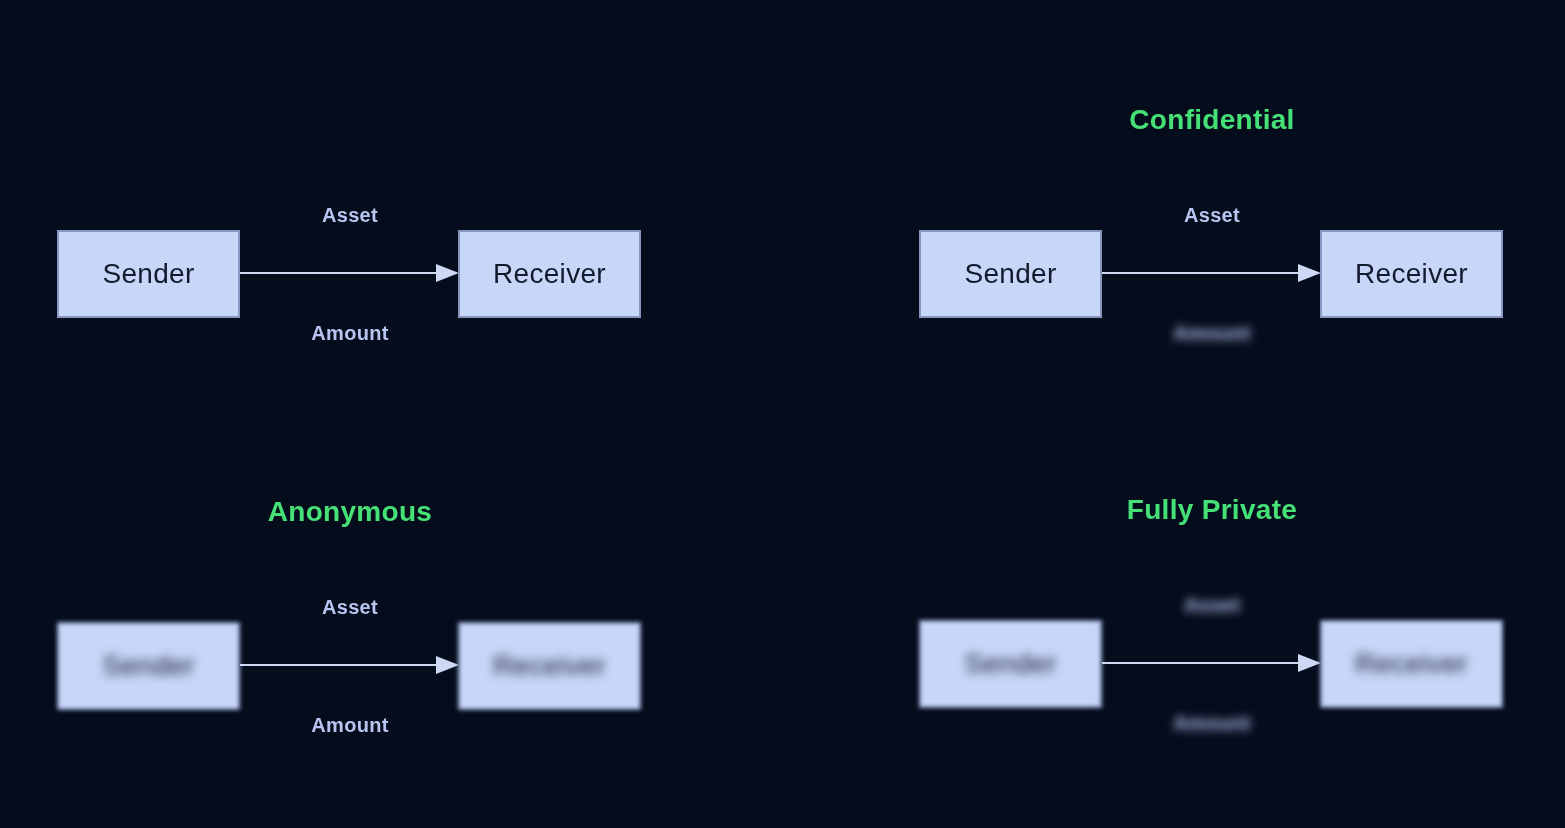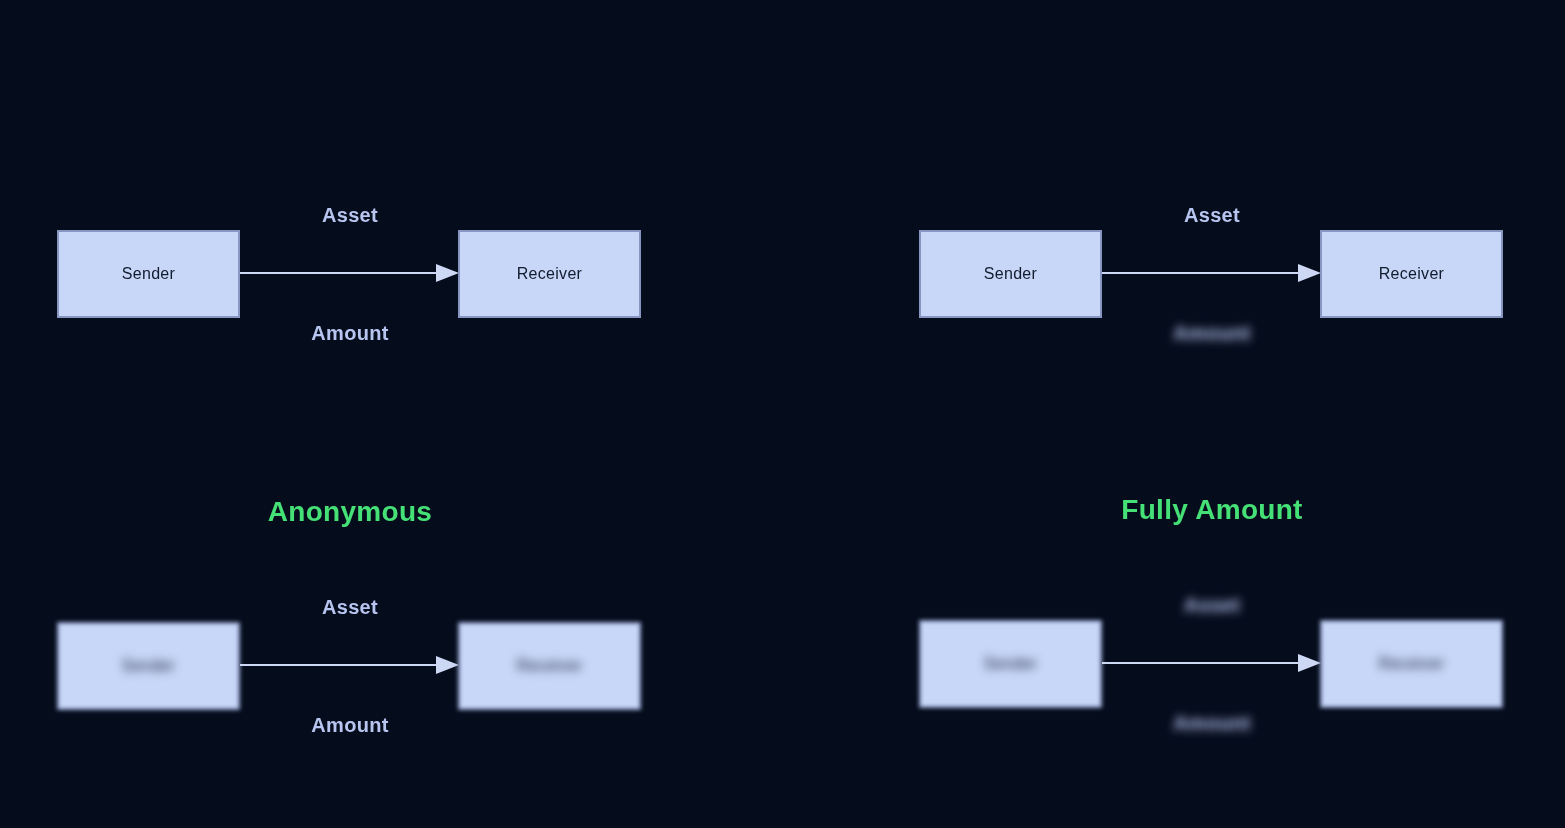--- a/index.html
+++ b/index.html
@@ -36,21 +36,21 @@
   }
   .box{
     position:absolute;top:135px;
     width:183px;height:88px;
     background:var(--box-fill);
     border:2px solid var(--box-border);
     display:flex;align-items:center;justify-content:center;
   }
   .box span{
     color:var(--box-text);
-    font-size:16px;font-weight:500;
+    font-size:28px;font-weight:500;
     letter-spacing:0.3px;
   }
   .box-sender{left:0;}
   .box-receiver{right:2px;}
 
   .flow-label{
     position:absolute;left:183px;width:220px;
     text-align:center;
     color:var(--flow-label);
     font-size:20px;font-weight:700;
@@ -84,20 +84,21 @@
       <line x1="0" y1="12" x2="197" y2="12" stroke="#cdd9f4" stroke-width="2"></line>
       <polygon points="196,3 219,12 196,21" fill="#cdd9f4"></polygon>
     </svg>
     <div class="box box-receiver">
       <span>Receiver</span>
     </div>
     <div class="flow-label label-amount">Amount</div>
   </section>
 
   <section class="panel panel-tr">
+    <h2 class="q-title">Confidential</h2>
     <div class="flow-label label-asset">Asset</div>
     <div class="box box-sender">
       <span>Sender</span>
     </div>
     <svg class="arrow" viewBox="0 0 220 24">
       <line x1="0" y1="12" x2="197" y2="12" stroke="#cdd9f4" stroke-width="2"></line>
       <polygon points="196,3 219,12 196,21" fill="#cdd9f4"></polygon>
     </svg>
     <div class="box box-receiver">
       <span>Receiver</span>
@@ -115,21 +116,21 @@
       <line x1="0" y1="12" x2="197" y2="12" stroke="#cdd9f4" stroke-width="2"></line>
       <polygon points="196,3 219,12 196,21" fill="#cdd9f4"></polygon>
     </svg>
     <div class="box box-receiver box-soft">
       <span>Receiver</span>
     </div>
     <div class="flow-label label-amount">Amount</div>
   </section>
 
   <section class="panel panel-br">
-    <h2 class="q-title">Fully Amount</h2>
+    <h2 class="q-title">Fully Private</h2>
     <div class="flow-label label-asset blur-heavy">Asset</div>
     <div class="box box-sender box-soft">
       <span>Sender</span>
     </div>
     <svg class="arrow" viewBox="0 0 220 24">
       <line x1="0" y1="12" x2="197" y2="12" stroke="#cdd9f4" stroke-width="2"></line>
       <polygon points="196,3 219,12 196,21" fill="#cdd9f4"></polygon>
     </svg>
     <div class="box box-receiver box-soft">
       <span>Receiver</span>

